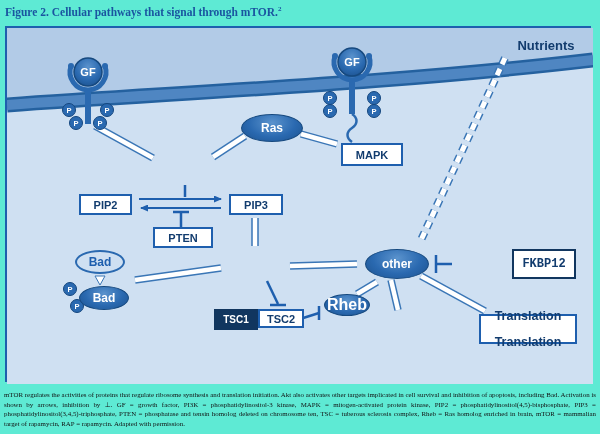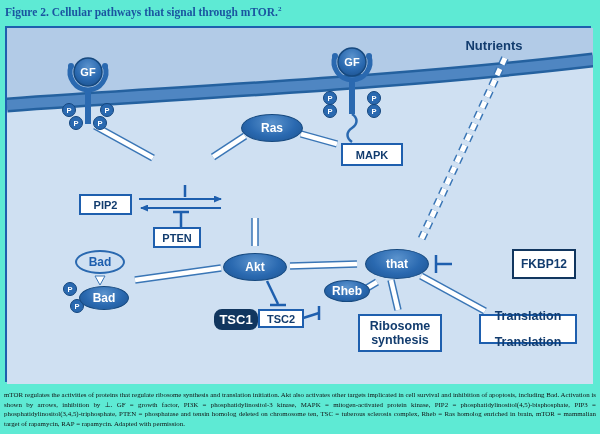--- a/index.html
+++ b/index.html
@@ -14,21 +14,21 @@
            border:2px solid #1e5fae; }
   .layer { position:absolute; left:0; top:0; width:586px; height:356px; }
 
   .nd { position:absolute; display:flex; align-items:center; justify-content:center;
         font-weight:bold; }
   .ell { border-radius:50%; color:#fff; font-size:12px;
          background:radial-gradient(ellipse at 50% 30%, #5b93cd 0%, #2a69b0 55%, #1c528f 100%);
          border:1.5px solid #16497f; }
   .box { background:#ffffff; border:2px solid #1e5fae; color:#123c6e; font-size:11px; }
   .outl { border-radius:50%; background:#cfe0f2; border:2px solid #2a69b0; color:#1e5fae; font-size:12px; }
-  .darkbox { background:#11365f; color:#fff; font-size:13px;border-radius:8px; }
+  .darkbox { background:#11365f; color:#fff; font-size:10px; }
   .two-line { flex-direction:column; line-height:1.12; font-size:12.5px; }
   .rap { background:#11365f; color:#fff; font-size:12px;
          clip-path:polygon(0 50%, 32% 0, 100% 0, 100% 100%, 32% 100%); padding-left:14px; }
   .nutrients { color:#123c6e; font-size:13px; font-weight:bold; text-align:center;
                background:transparent; }
 
   .caption { position:absolute; left:4px; top:390px; width:592px;
              font-family:"Liberation Serif", serif; font-size:6.9px; line-height:1.4;
              color:#111; text-align:justify; }
 
@@ -209,39 +209,35 @@
       <g>
         <circle cx="81" cy="44" r="14" fill="url(#gnode)" stroke="#16497f" stroke-width="1.5"></circle>
         <text class="gftxt" x="81" y="48">GF</text>
       </g>
       <g>
         <circle cx="345" cy="34" r="14" fill="url(#gnode)" stroke="#16497f" stroke-width="1.5"></circle>
         <text class="gftxt" x="345" y="38">GF</text>
       </g>
     </svg>
 
-    <div class="nd nutrients" style="left:437px; top:8px; width:100px; height:18px;">Nutrients</div>
+    <div class="nd nutrients" style="left:489px; top:8px; width:100px; height:18px;">Nutrients</div>
 
     <div class="nd ell" style="left:234px; top:86px; width:62px; height:28px;">Ras</div>
     <div class="nd box" style="left:334px; top:115px; width:62px; height:23px;">MAPK</div>
     <div class="nd box" style="left:72px; top:166px; width:53px; height:21px;">PIP2</div>
-    <div class="nd box" style="left:146px; top:199px; width:48px; height:21px;">PTEN</div>
-    <div class="nd ell" style="left:216px; top:225px; width:64px; height:28px;">Akt</div>
+    <div class="nd box" style="left:222px; top:166px; width:54px; height:21px;">PIP3</div>
+    <div class="nd box" style="left:146px; top:199px; width:60px; height:21px;">PTEN</div>
     <div class="nd outl" style="left:68px; top:222px; width:50px; height:24px;">Bad</div>
     <div class="nd ell" style="left:72px; top:258px; width:50px; height:24px;">Bad</div>
     <div class="nd darkbox" style="left:207px; top:281px; width:44px; height:21px;">TSC1</div>
     <div class="nd box" style="left:251px; top:281px; width:46px; height:19px;">TSC2</div>
-    <div class="nd ell" style="left:317px; top:252px; width:46px; height:22px; font-size:12px;">Rheb</div>
-    <div class="nd ell" style="left:358px; top:221px; width:64px; height:30px;">that</div>
-    <div class="nd box" style="left:505px; top:221px; width:64px; height:30px; font-size:12px; border-color:#11365f;">FKBP12</div>
-
-    <div class="nd box two-line" style="left:351px; top:286px; width:84px; height:38px;">
-      <span>Ribosome</span>
-      <span>synthesis</span>
-    </div>
+    <div class="nd ell" style="left:317px; top:266px; width:46px; height:22px; font-size:16px;">Rheb</div>
+    <div class="nd ell" style="left:358px; top:221px; width:64px; height:30px;">other</div>
+    <div class="nd box" style="left:505px; top:221px; width:64px; height:30px; font-size:12px; border-color:#11365f;font-family:Liberation Mono, monospace;">FKBP12</div>
+
     <div class="nd box two-line" style="left:472px; top:286px; width:98px; height:30px;gap:12px;">
       <span>Translation</span>
       <span>Translation</span>
     </div>
   </div>
 
   <div class="caption">mTOR regulates the activities of proteins that regulate ribosome synthesis and translation initiation. Akt also activates other targets implicated in cell survival and inhibition of apoptosis, including Bad. Activation is shown by arrows, inhibition by ⊥. GF = growth factor, PI3K = phosphatidylinositol-3 kinase, MAPK = mitogen-activated protein kinase, PIP2 = phosphatidylinositol(4,5)-bisphosphate, PIP3 = phosphatidylinositol(3,4,5)-triphosphate, PTEN = phosphatase and tensin homolog deleted on chromosome ten, TSC = tuberous sclerosis complex, Rheb = Ras homolog enriched in brain, mTOR = mammalian target of rapamycin, RAP = rapamycin. Adapted with permission.</div>
 </div>
 
 </body></html>

